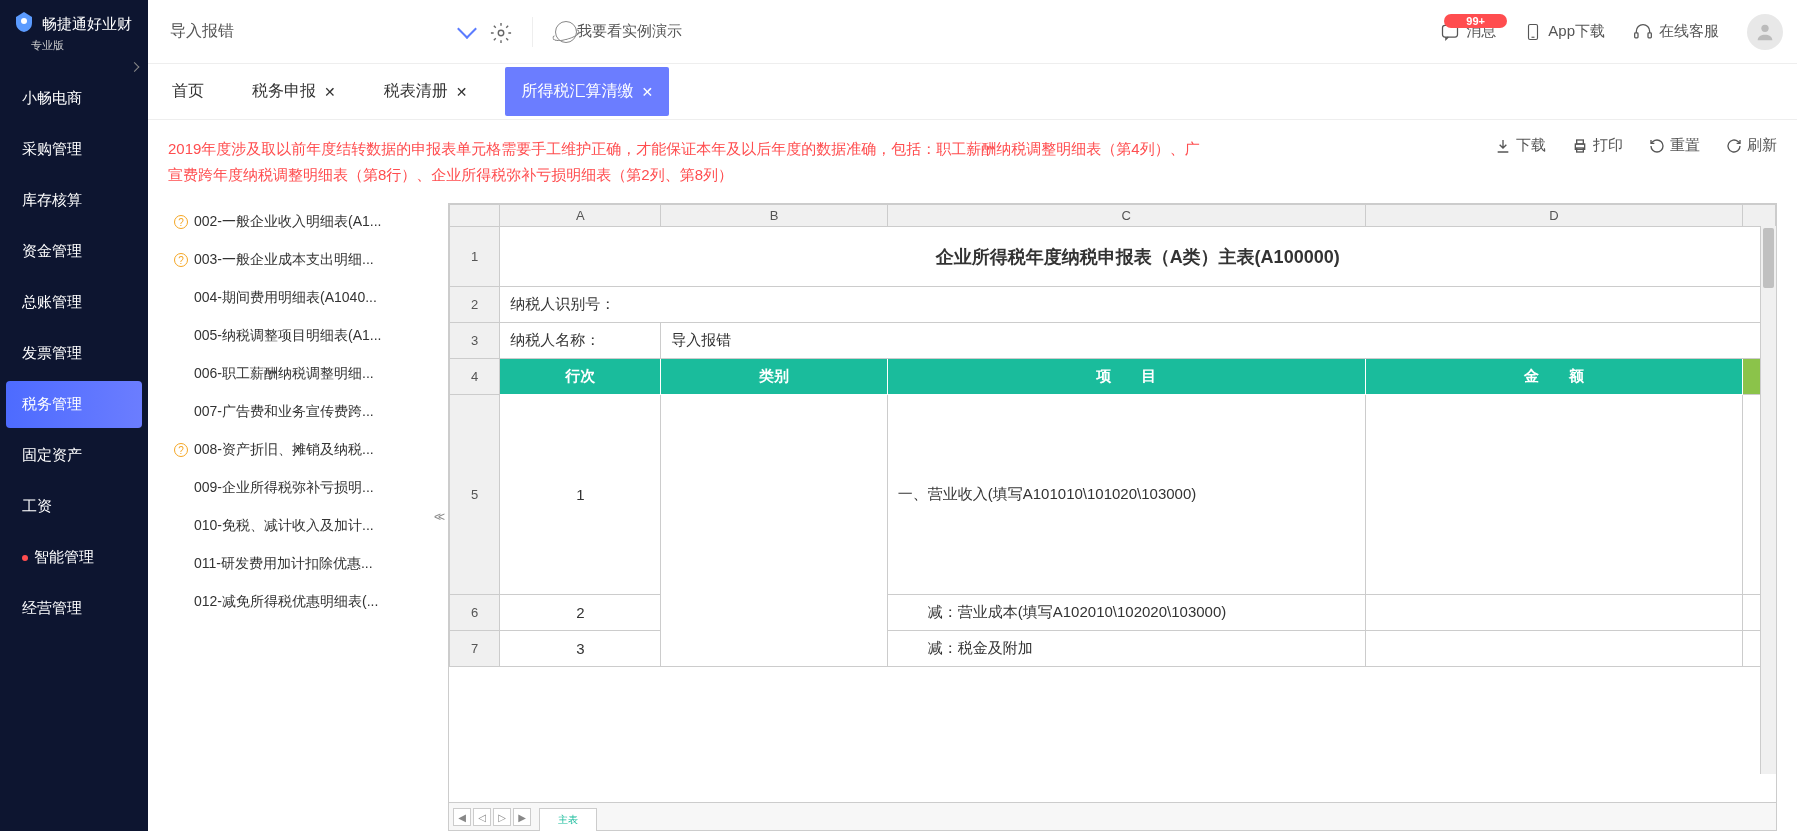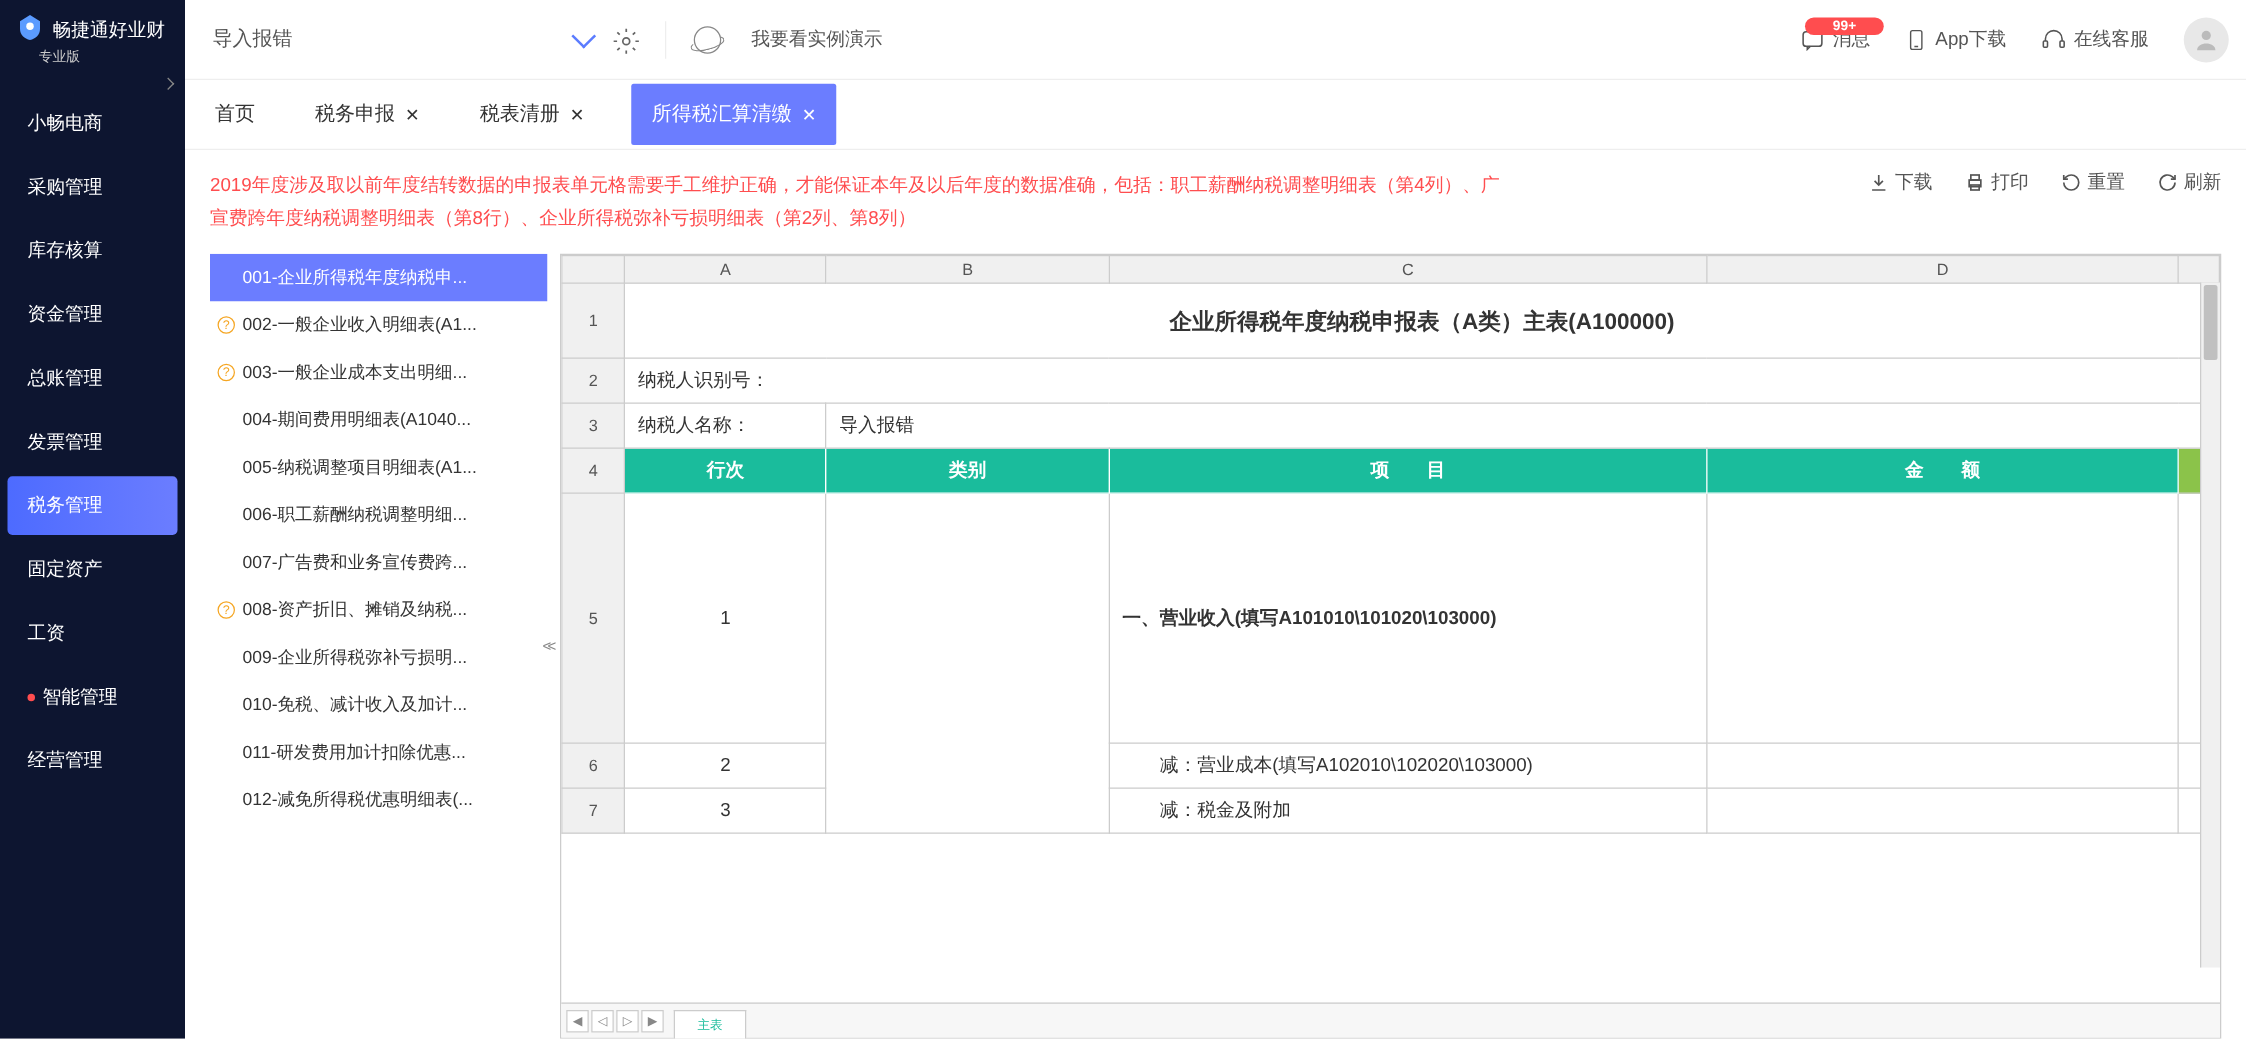--- a/index.html
+++ b/index.html
@@ -22,21 +22,21 @@
 
 
 .main { flex: 1; display: flex; flex-direction: column; background: #fff; min-width: 0; }
 
 
 .topbar { height: 64px; display: flex; align-items: center; padding: 0 14px; border-bottom: 1px solid #eee; gap: 8px; }
 .search-box { flex: 0 0 320px; display: flex; align-items: center; height: 40px; font-size: 16px; color: #555; padding: 0 8px; gap: 8px; }
 .chevron-down { width: 14px; height: 14px; border-right: 2px solid #5b7cff; border-bottom: 2px solid #5b7cff; transform: rotate(45deg); margin-top: -6px; }
 .gear { width: 20px; height: 20px; color: #666; cursor: pointer; }
 .divider-v { width: 1px; height: 30px; background: #eee; margin: 0 14px; }
-.demo-link { display: flex; align-items: center; gap: 24px; color: #555; font-size: 15px; cursor: pointer; }
+.demo-link { display: flex; align-items: center; gap: 0; color: #555; font-size: 15px; cursor: pointer; }
 .planet { width: 22px; height: 22px; border: 1.5px solid #888; border-radius: 50%; position: relative; }
 .planet::after { content: ""; position: absolute; left: -4px; right: -4px; top: 8px; height: 8px; border: 1.5px solid #888; border-radius: 50%; border-top-color: transparent; transform: rotate(-15deg); }
 .top-spacer { flex: 1; }
 .top-btn { display: flex; align-items: center; gap: 6px; color: #555; font-size: 15px; cursor: pointer; padding: 0 10px; position: relative; }
 .badge { position: absolute; top: -8px; left: 14px; background: #ff4d4f; color: #fff; font-size: 11px; padding: 1px 22px; border-radius: 10px; font-weight: bold; }
 .avatar { width: 36px; height: 36px; background: #e8e8e8; border-radius: 50%; display: flex; align-items: center; justify-content: center; margin-left: 10px; }
 
 
 .tabs { height: 56px; display: flex; align-items: center; padding: 0 14px; gap: 28px; border-bottom: 1px solid #eee; }
 .tab { font-size: 16px; color: #333; display: flex; align-items: center; gap: 8px; cursor: pointer; padding: 14px 10px; }
@@ -206,21 +206,20 @@
               <path d="M21 12a9 9 0 11-3-6.7L21 8"></path>
               <path d="M21 3v5h-5"></path>
             </svg>
           <span>刷新</span>
         </div>
       </div>
     </div>
 
     <div class="content">
       <div class="tree">
-        <div class="tree-item active">001-企业所得税年度纳税申...</div>
         <div class="tree-item"><span class="q-icon">?</span><span>002-一般企业收入明细表(A1...</span></div>
         <div class="tree-item"><span class="q-icon">?</span><span>003-一般企业成本支出明细...</span></div>
         <div class="tree-item">004-期间费用明细表(A1040...</div>
         <div class="tree-item">005-纳税调整项目明细表(A1...</div>
         <div class="tree-item">006-职工薪酬纳税调整明细...</div>
         <div class="tree-item">007-广告费和业务宣传费跨...</div>
         <div class="tree-item"><span class="q-icon">?</span><span>008-资产折旧、摊销及纳税...</span></div>
         <div class="tree-item">009-企业所得税弥补亏损明...</div>
         <div class="tree-item">010-免税、减计收入及加计...</div>
         <div class="tree-item">011-研发费用加计扣除优惠...</div>
@@ -266,21 +265,21 @@
               <td class="cell th">行次</td>
               <td class="cell th">类别</td>
               <td class="cell th">项　　目</td>
               <td class="cell th">金　　额</td>
               <td class="cell green"></td>
             </tr>
             <tr>
               <td class="row-head" style="height:200px">5</td>
               <td class="cell tall">1</td>
               <td class="cell tall" rowspan="4"></td>
-              <td class="cell" style="height:200px;vertical-align:middle;font-weight:bold">一、营业收入(填写A101010\101020\103000)</td>
+              <td class="cell" style="height:200px;vertical-align:middle;font-weight:normal">一、营业收入(填写A101010\101020\103000)</td>
               <td class="cell"></td>
               <td class="cell"></td>
             </tr>
             <tr>
               <td class="row-head">6</td>
               <td class="cell center">2</td>
               <td class="cell">　　减：营业成本(填写A102010\102020\103000)</td>
               <td class="cell"></td>
               <td class="cell"></td>
             </tr>

